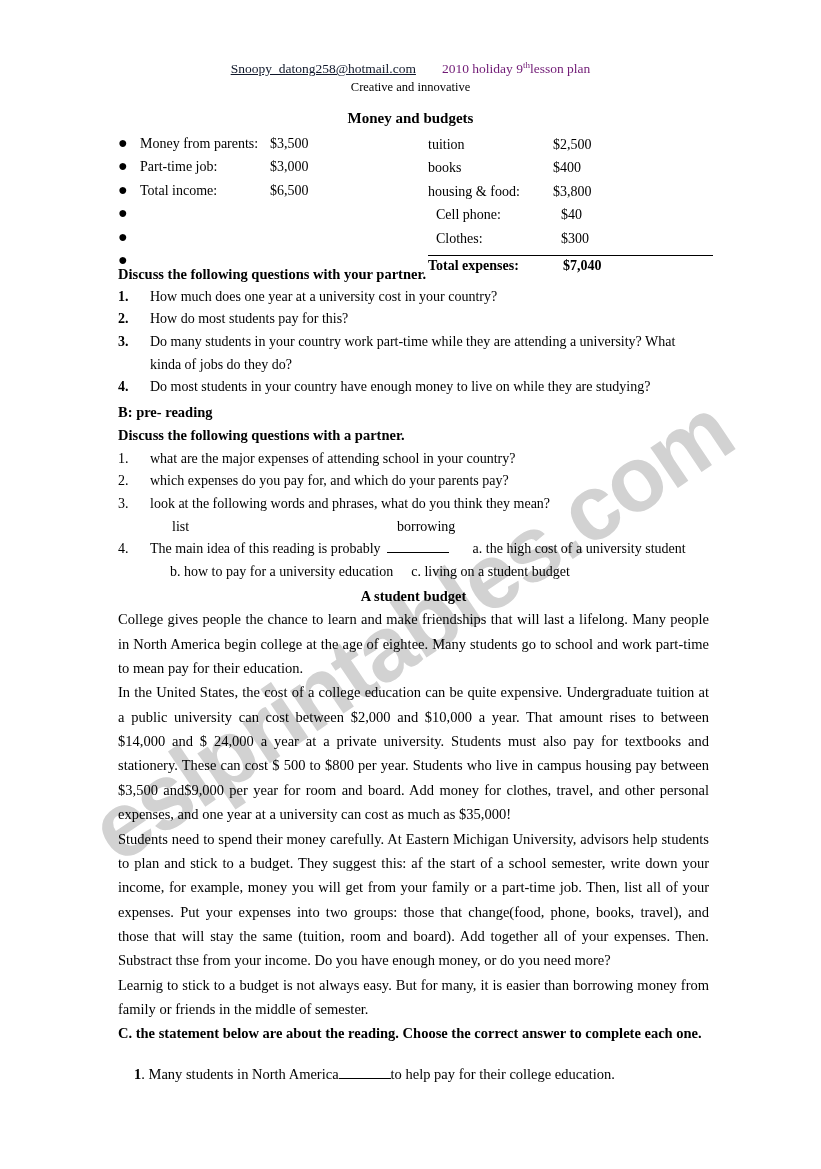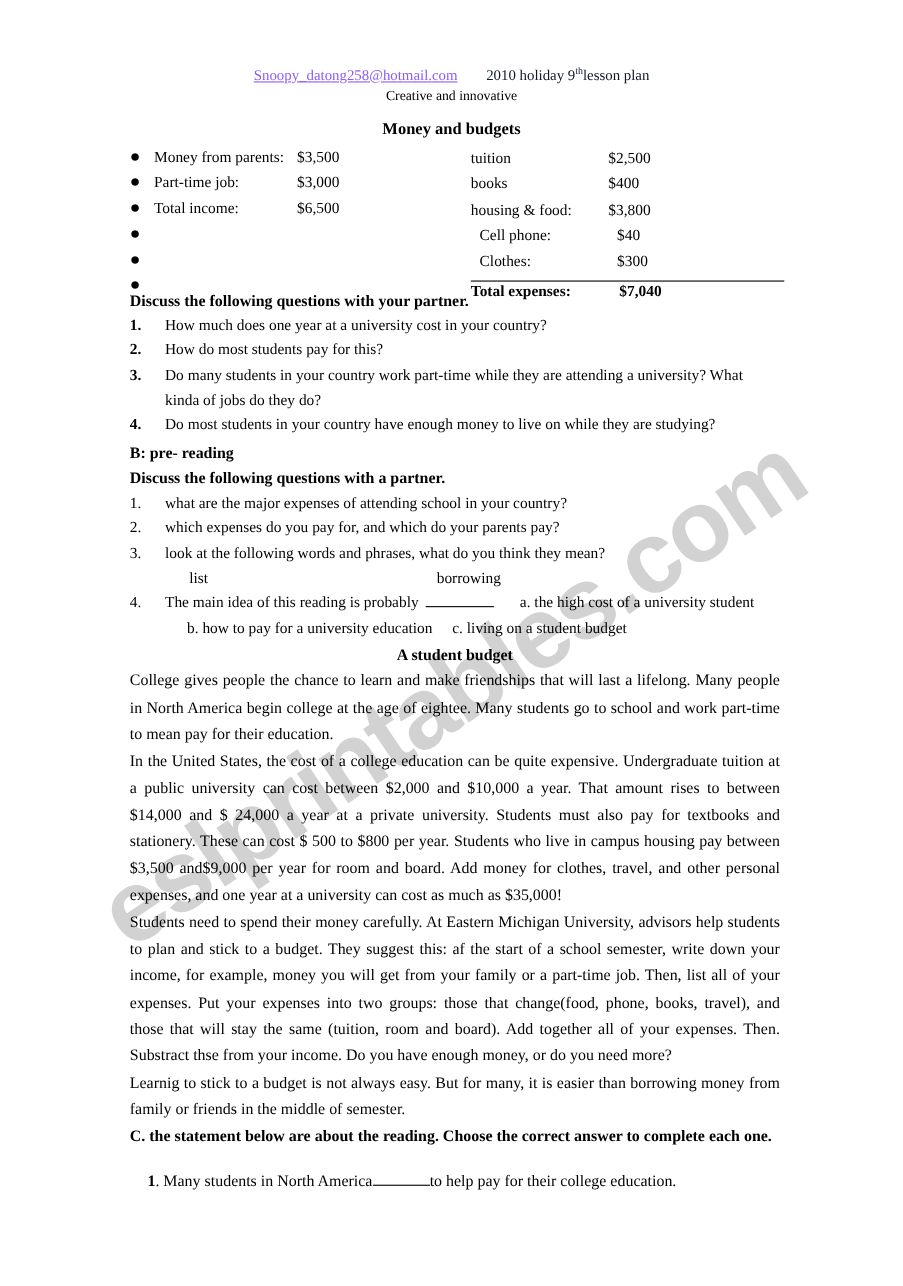--- a/index.html
+++ b/index.html
@@ -45,26 +45,26 @@
     margin-top: 58px;
     text-align: center;
     font-size: 13.5px;
     line-height: 1.35;
   }
   .hdr-line1 {
     display: block;
     white-space: nowrap;
   }
   .email-link {
-    color: #8b5cf6;
+    color: #0f172a;
     text-decoration: underline;
   }
   .hdr-plan {
     margin-left: 26px;
-    color: #0f172a;
+    color: #701a75;
   }
   .sup {
     font-size: 9px;
     vertical-align: super;
   }
   .hdr-line2 {
     display: block;
     font-size: 12.5px;
     margin-top: 1px;
   }

